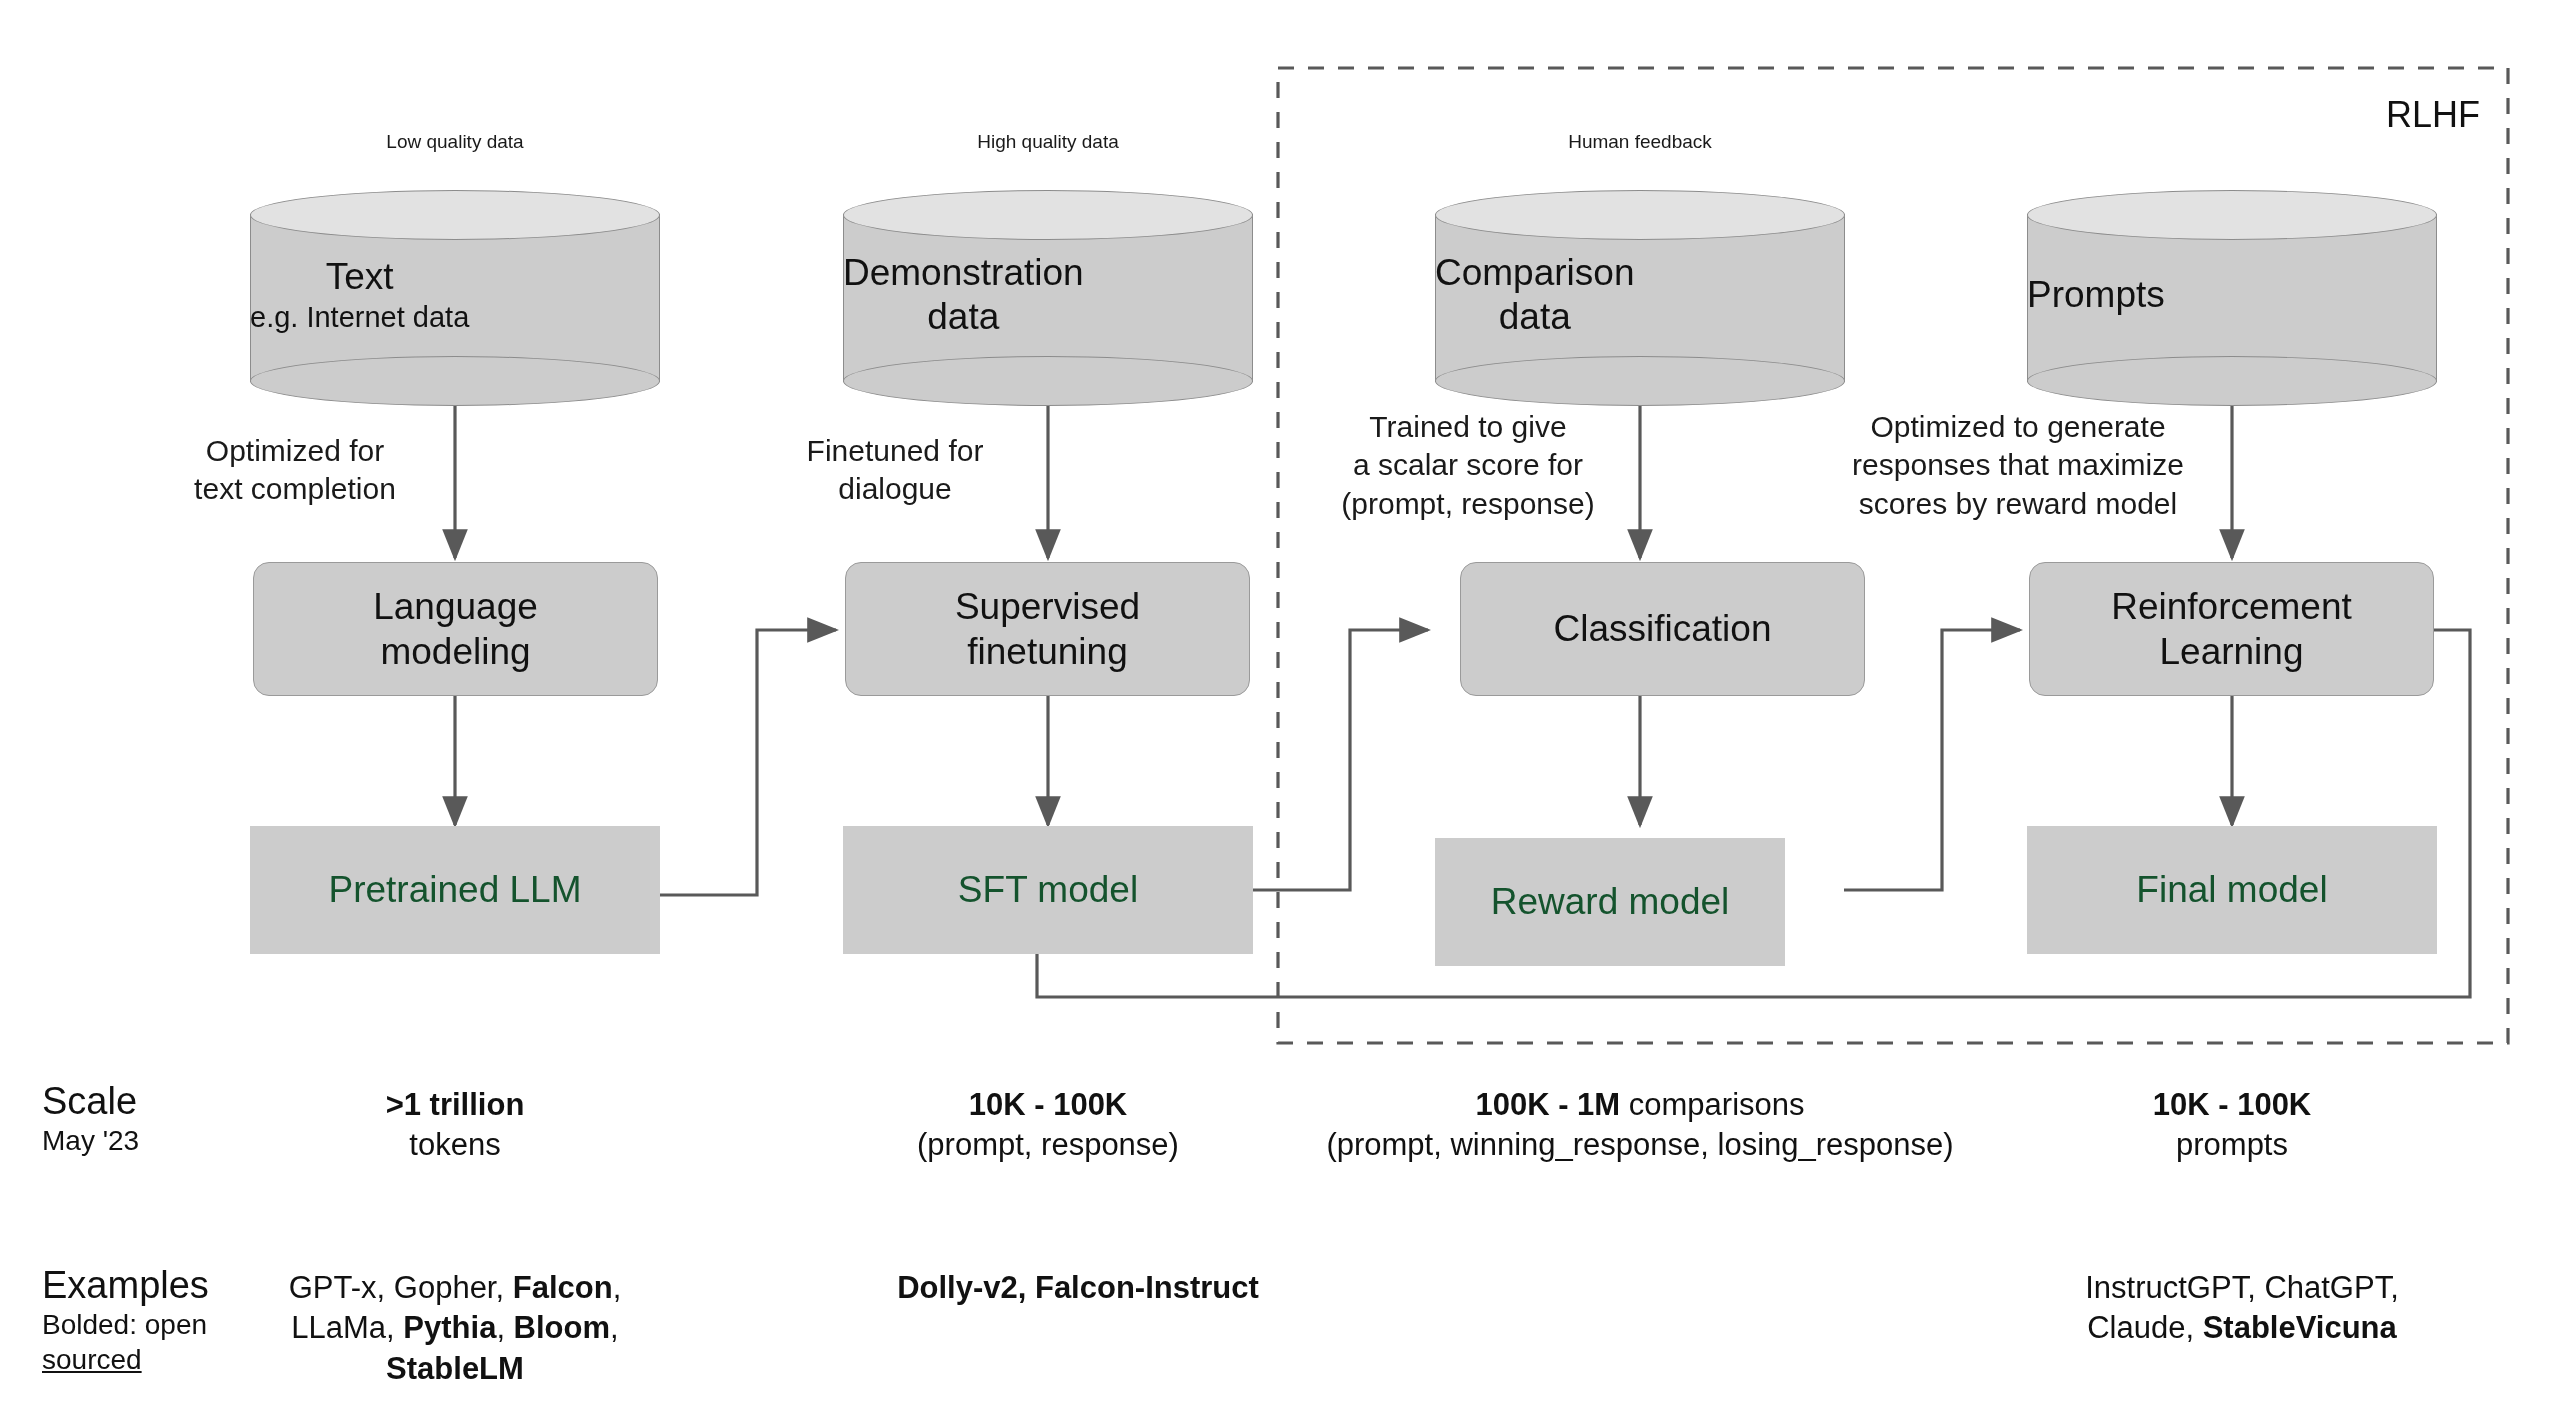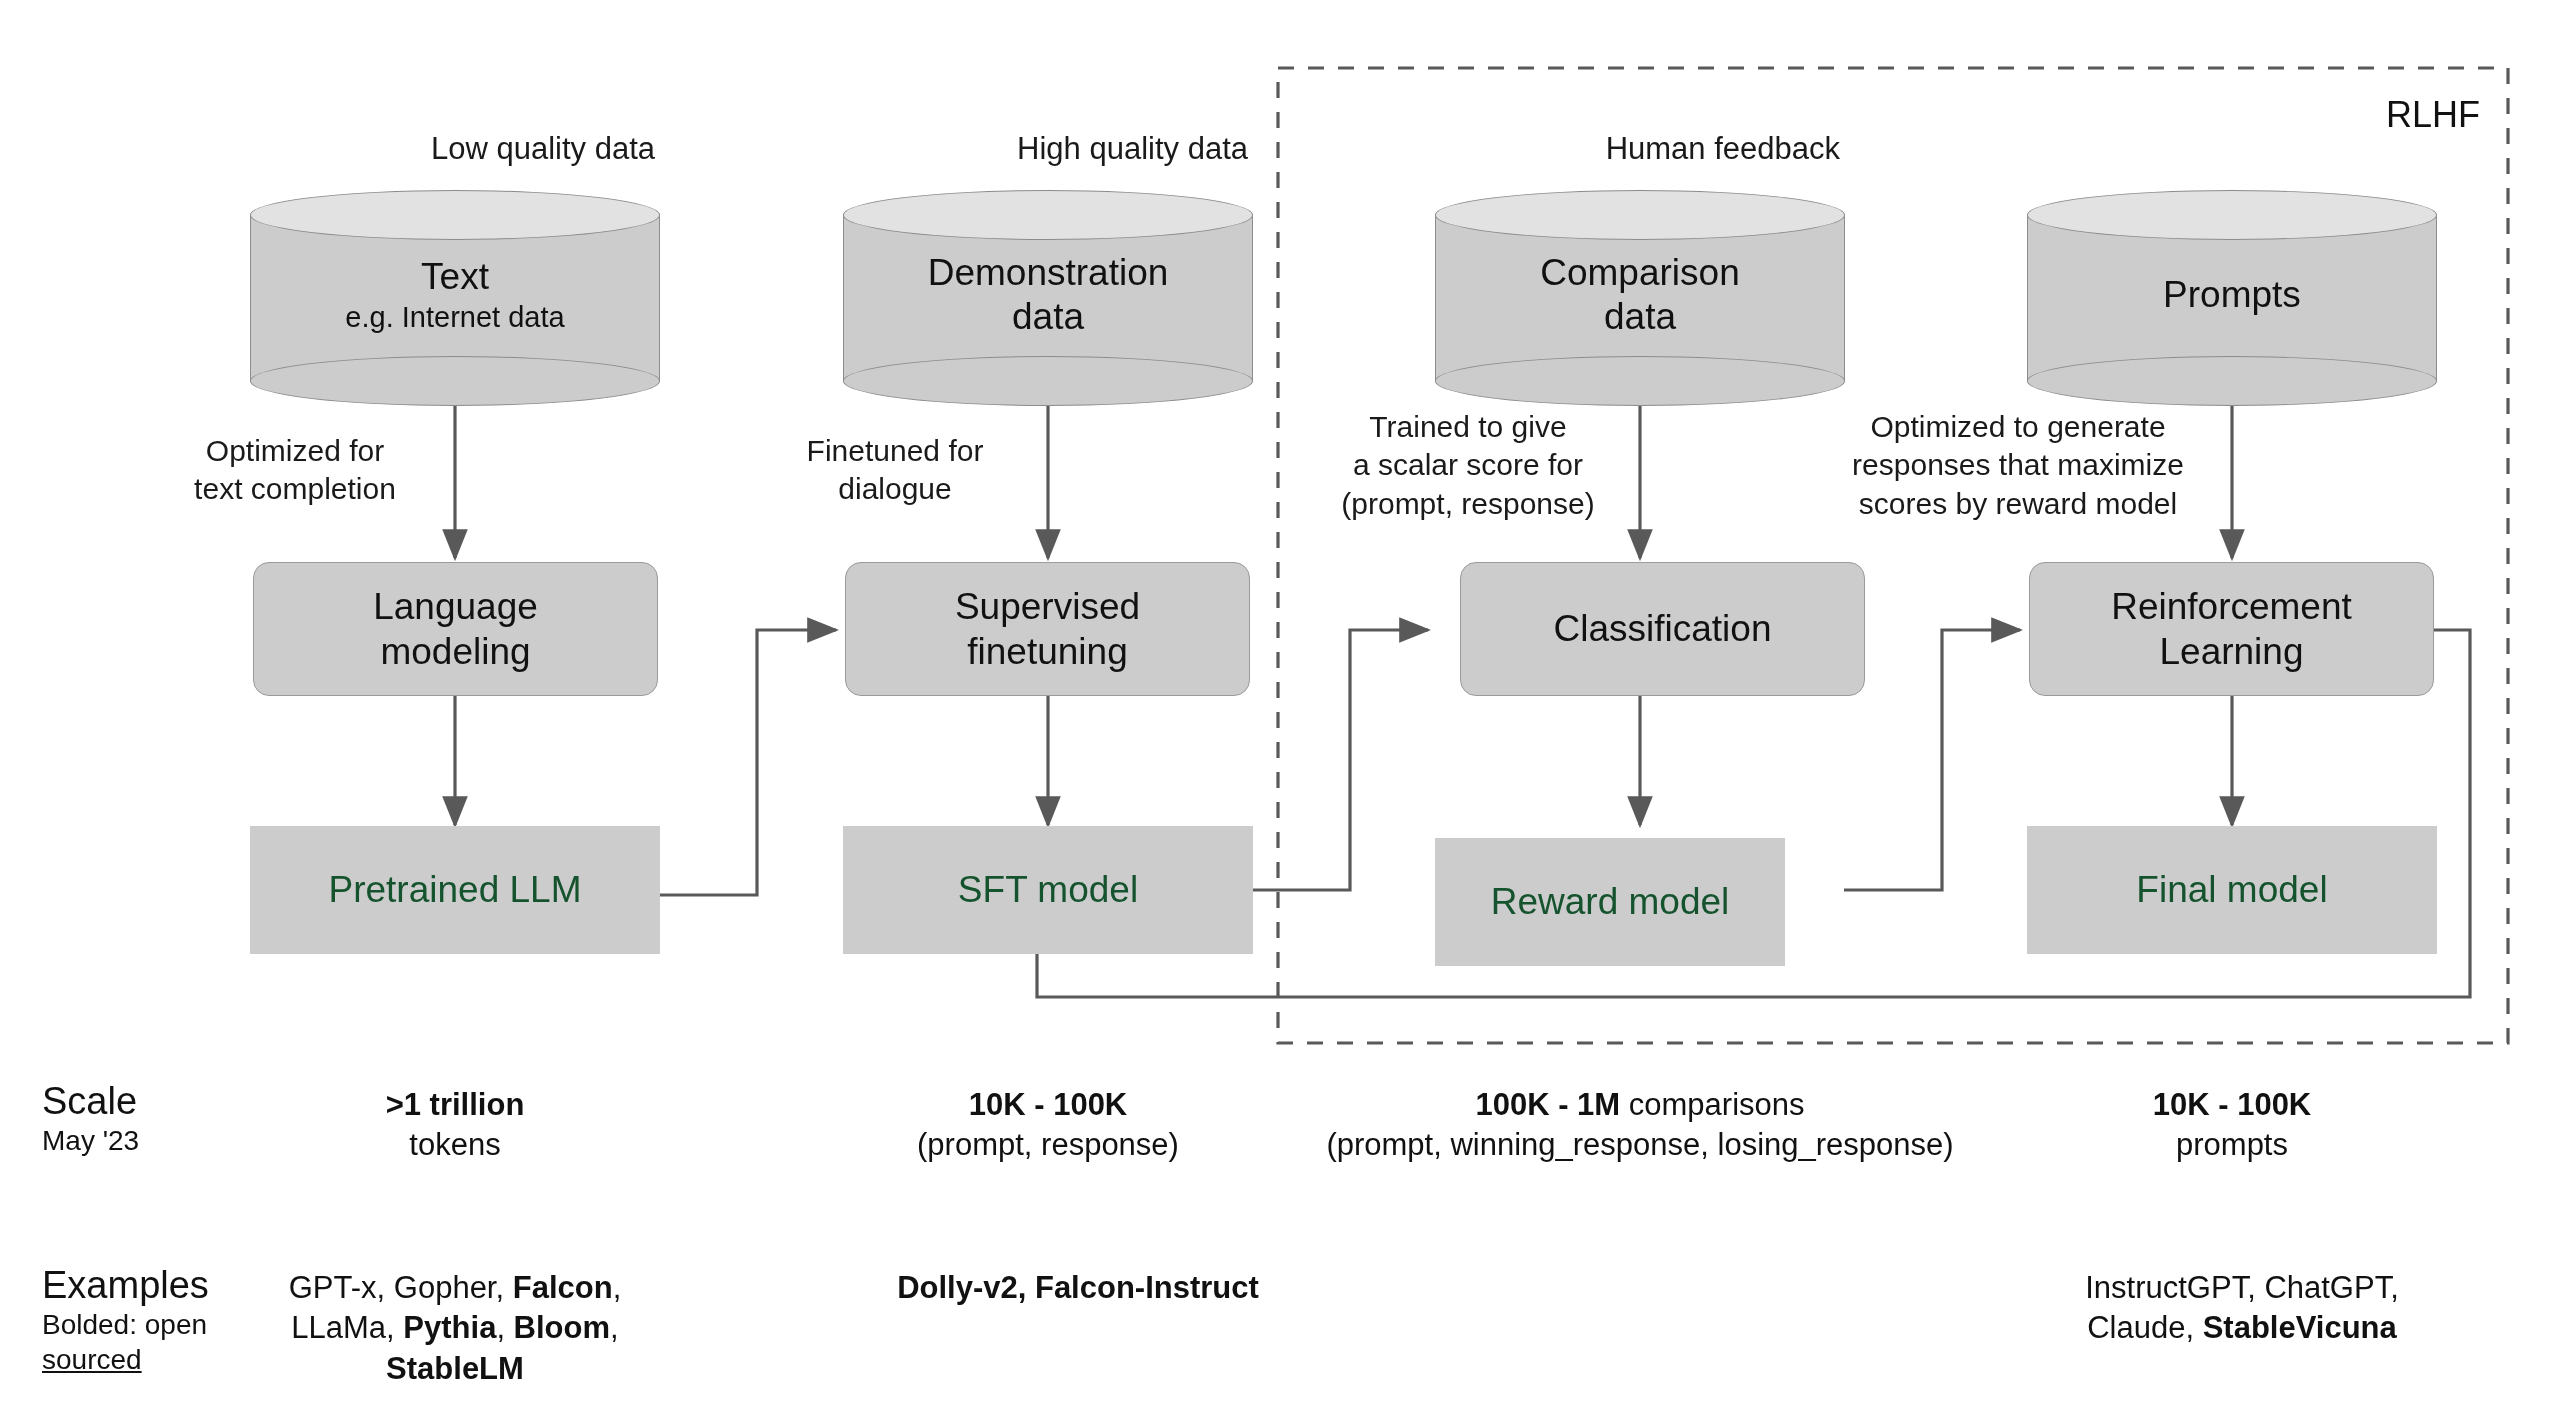--- a/index.html
+++ b/index.html
@@ -1,31 +1,31 @@
 <!DOCTYPE html>
 <html><head>
 <meta charset="utf-8">
 <style>
   html,body{margin:0;padding:0;background:#ffffff;}
   body{width:2554px;height:1428px;overflow:hidden;font-family:"Liberation Sans",sans-serif;}
   #stage{position:relative;width:2554px;height:1428px;background:#fff;}
   svg#wires{position:absolute;left:0;top:0;width:2554px;height:1428px;pointer-events:none;}
 
-  .cap{position:absolute;text-align:right;font-size:31px;color:#1a1a1a;line-height:1.25;}
+  .cap{position:absolute;text-align:center;font-size:19px;color:#1a1a1a;line-height:1.25;}
 
   
   .cyl{position:absolute;}
   .cyl .body{position:absolute;left:0;right:0;top:24px;bottom:0;background:#cccccc;
        border-left:1.6px solid #8c8c8c;border-right:1.6px solid #8c8c8c;}
   .cyl .bot{position:absolute;left:0;right:0;bottom:-24px;height:48px;border-radius:50%;
        background:#cccccc;border:1.6px solid #8c8c8c;}
   .cyl .top{position:absolute;left:0;right:0;top:0px;height:48px;border-radius:50%;
        background:#e2e2e2;border:1.6px solid #8c8c8c;}
   .cyl .lbl{position:absolute;left:0;right:0;top:0;bottom:0;display:flex;align-items:center;
-       justify-content:center;text-align:center;font-size:37px;color:#111;line-height:1.2;
+       justify-content:flex-start;text-align:center;font-size:37px;color:#111;line-height:1.2;
        z-index:4;padding-top:18px;box-sizing:border-box;}
   .cyl .lbl .sub{font-size:29px;display:block;}
 
   
   .rbox{position:absolute;background:#cccccc;border:1.6px solid #9a9a9a;border-radius:16px;
         display:flex;align-items:center;justify-content:center;text-align:center;
         font-size:37px;color:#111;line-height:1.22;box-sizing:border-box;}
   
   .fbox{position:absolute;background:#cccccc;display:flex;align-items:center;
         justify-content:center;text-align:center;font-size:37px;color:#14532d;

